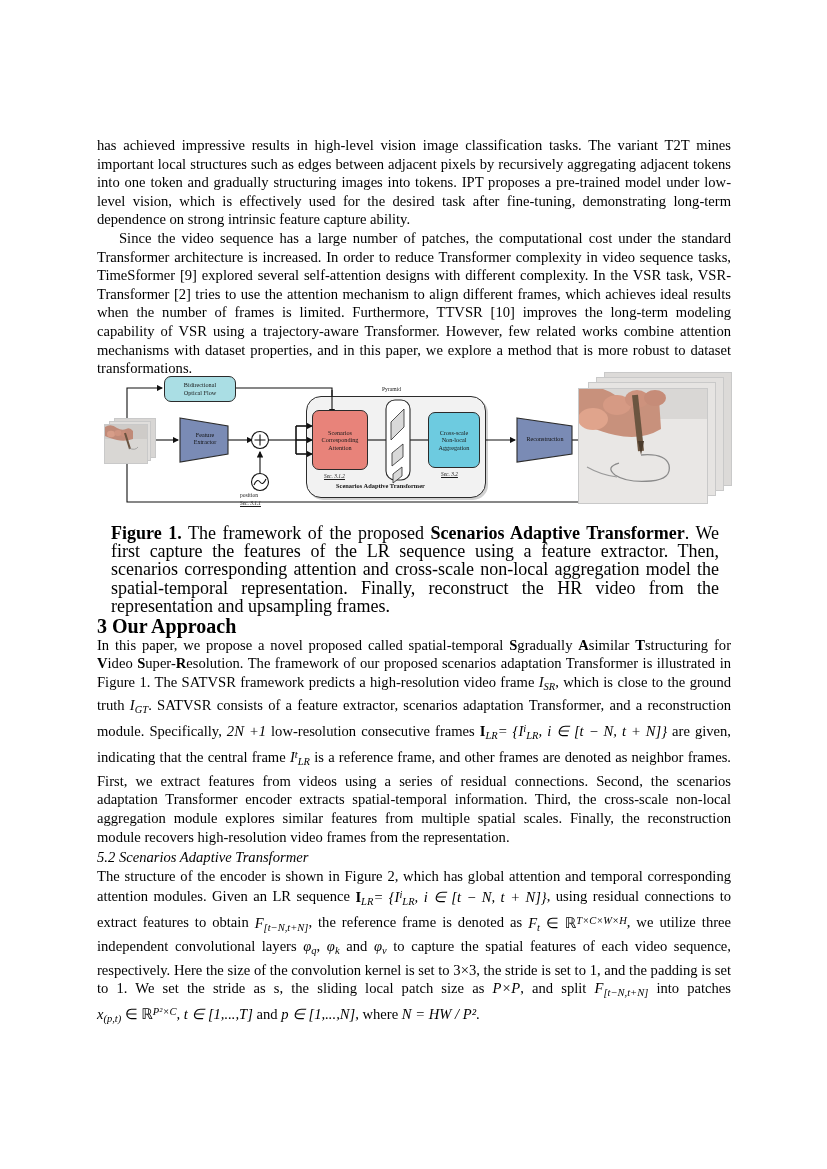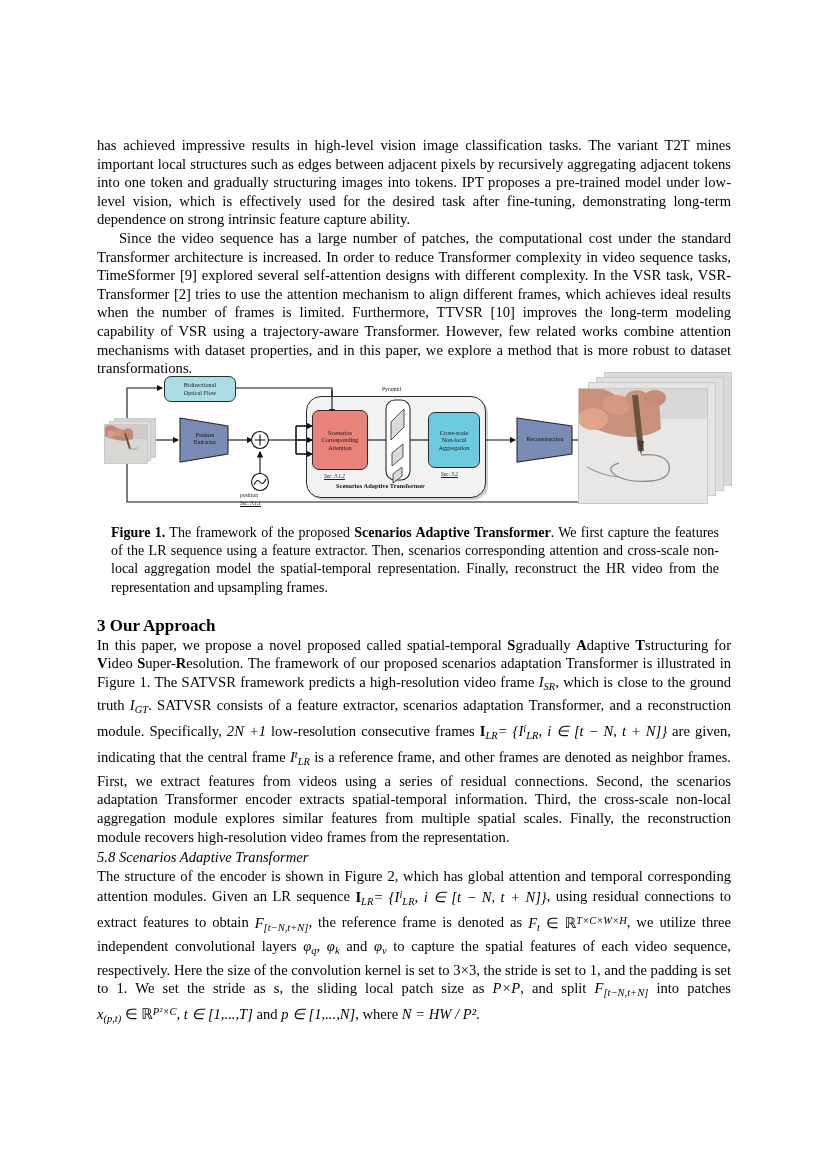--- a/index.html
+++ b/index.html
@@ -31,34 +31,34 @@
   p.body {
     margin: 0 0 0 0;
     font-size: 14.6px;
     line-height: 18.6px;
     text-align: justify;
     text-justify: inter-word;
     hyphens: none;
   }
   p.indent { text-indent: 22px; }
   h3.sec {
-    font-size: 17px;
+    font-size: 20px;
     line-height: 18.6px;
     font-weight: bold;
     margin: 0;
   }
   h4.subsec {
     font-size: 14.6px;
     line-height: 18.6px;
     font-weight: normal;
     font-style: italic;
     margin: 0;
   }
   .caption {
-    font-size: 14px;
+    font-size: 18px;
     line-height: 18.2px;
     text-align: justify;
     margin: 0;
   }
   .caption b { font-weight: bold; }
   
   .m { font-family: "Liberation Serif", serif; font-style: italic; white-space: nowrap; }
   .mr { font-style: normal; }
   .mb { font-weight: bold; font-style: normal; }
   .sub { font-size: 0.72em; vertical-align: -0.28em; }
@@ -318,24 +318,24 @@
     </div>
   </div>
 
   <div style="position:absolute; left:111px; top:524px; width:608px;">
     <p class="caption"><b>Figure 1.</b><span> The framework of the proposed </span><b>Scenarios Adaptive Transformer</b><span>. We first capture the features of the LR sequence using a feature extractor. Then, scenarios corresponding attention and cross-scale non-local aggregation model the spatial-temporal representation. Finally, reconstruct the HR video from the representation and upsampling frames.</span></p>
   </div>
 
   <div style="position:absolute; left:97px; top:617px; width:634px;">
     <h3 class="sec">3 Our Approach</h3>
 
-    <p class="body mathline"><span>In this paper, we propose a novel proposed called spatial-temporal </span><b>S</b><span>gradually </span><b>A</b><span>daptive </span><b>T</b><span>structuring</span>
+    <p class="body mathline"><span>In this paper, we propose a novel proposed called spatial-temporal </span><b>S</b><span>gradually </span><b>A</b><span>similar </span><b>T</b><span>structuring</span>
       <span>for </span><b>V</b><span>ideo </span><b>S</b><span>uper-</span><b>R</b><span>esolution. The framework of our proposed scenarios adaptation Transformer is illustrated in Figure 1. The SATVSR framework predicts a high-resolution video frame </span><span class="m"><span>I</span><span class="sub">SR</span></span><span>, which is close to the ground truth </span><span class="m"><span>I</span><span class="sub">GT</span></span><span>. SATVSR consists of a feature extractor, scenarios adaptation Transformer, and a reconstruction module. Specifically, </span><span class="m">2N +1</span><span> low-resolution consecutive frames</span>
       <span class="m"><span class="mb">I</span><span class="sub">LR</span><span>= {I</span><span class="sup">i</span><span class="sub">LR</span><span>, i ∈ [t − N, t + N]}</span></span><span> are given, indicating that the central frame </span><span class="m"><span>I</span><span class="sup">t</span><span class="sub">LR</span></span><span> is a reference frame, and other frames are denoted as neighbor frames. First, we extract features from videos using a series of residual connections. Second, the scenarios adaptation Transformer encoder extracts spatial-temporal information. Third, the cross-scale non-local aggregation module explores similar features from multiple spatial scales. Finally, the reconstruction module recovers high-resolution video frames from the representation.</span></p>
   </div>
 
   <div style="position:absolute; left:97px; top:848px; width:634px;">
-    <h4 class="subsec">5.8 Scenarios Adaptive Transformer</h4>
+    <h4 class="subsec">5.2 Scenarios Adaptive Transformer</h4>
 
     <p class="body mathline"><span>The structure of the encoder is shown in Figure 2, which has global attention and temporal corresponding attention modules. Given an LR sequence </span><span class="m"><span class="mb">I</span><span class="sub">LR</span><span>= {I</span><span class="sup">i</span><span class="sub">LR</span><span>, i ∈ [t − N, t + N]}</span></span><span>, using residual connections to extract features to obtain </span><span class="m"><span>F</span><span class="sub">[t−N,t+N]</span></span><span>, the reference frame is denoted as </span><span class="m"><span>F</span><span class="sub">t</span><span class="mr"> ∈ </span><span class="bb">ℝ</span><span class="sup">T×C×W×H</span></span><span>, we utilize three independent convolutional layers </span><span class="m"><span>φ</span><span class="sub">q</span></span><span>, </span><span class="m"><span>φ</span><span class="sub">k</span></span><span> and </span><span class="m"><span>φ</span><span class="sub">v</span></span><span> to capture the spatial features of each video sequence, respectively. Here the size of the convolution kernel is set to 3×3, the stride is set to 1, and the padding is set to 1. We set the stride as s, the sliding local patch size as </span><span class="m">P×P</span><span>, and split </span><span class="m"><span>F</span><span class="sub">[t−N,t+N]</span></span><span> into patches </span><span class="m"><span>x</span><span class="sub">(p,t)</span><span class="mr"> ∈ </span><span class="bb">ℝ</span><span class="sup">P²×C</span><span>, t ∈ [1,...,T]</span></span><span> and </span><span class="m">p ∈ [1,...,N]</span><span>, where </span><span class="m">N = HW / P²</span><span>.</span></p>
   </div>
 
 </div>
 
 </body></html>

